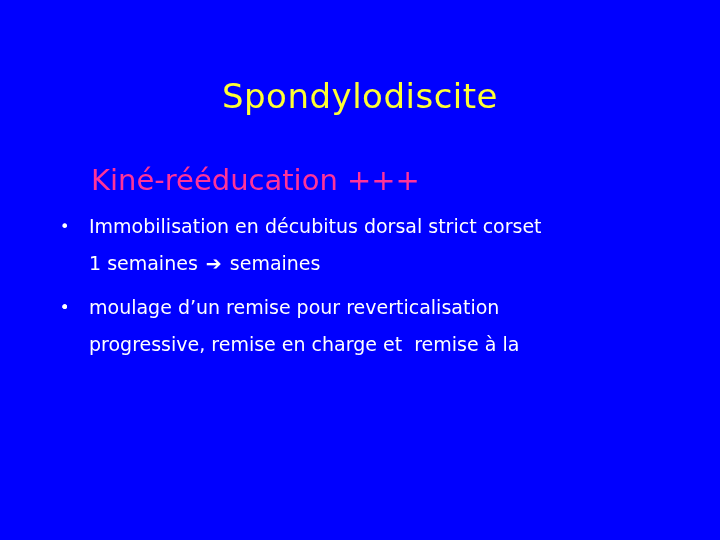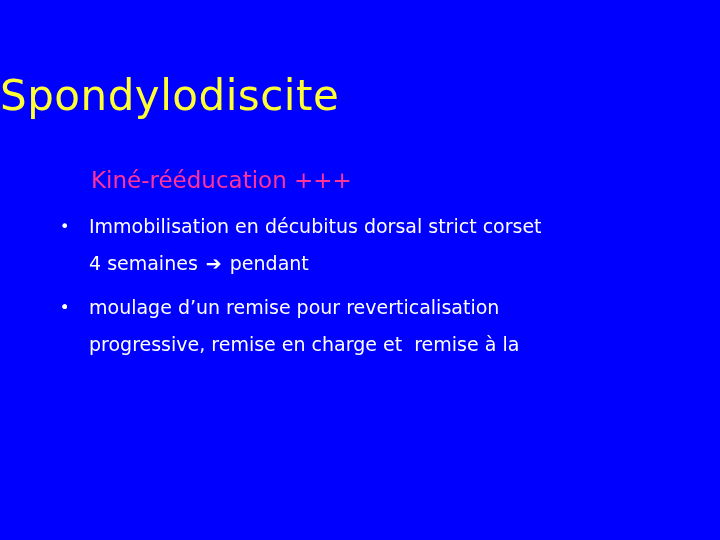--- a/index.html
+++ b/index.html
@@ -12,31 +12,32 @@
       background: #0000FF;
       position: relative;
       overflow: hidden;
       font-family: "DejaVu Sans", sans-serif;
     }
     .slide-title {
       position: absolute;
       left: 0;
       top: 68px;
       width: 720px;
+      text-align: center;
       color: #FFFF33;
-      font-size: 42px;
+      font-size: 34px;
       line-height: 56px;
       letter-spacing: 0.5px;
     }
     .subtitle {
       position: absolute;
       left: 91px;
       top: 162px;
       color: #FF3399;
-      font-size: 23px;
+      font-size: 29px;
       line-height: 36px;
     }
     .bullets {
       position: absolute;
       left: 56px;
       top: 208px;
       width: 620px;
       margin: 0;
       padding: 0;
       list-style: none;
@@ -66,23 +67,23 @@
 
 <div class="slide">
   <div class="slide-title">Spondylodiscite</div>
 
   <div class="subtitle">Kiné-rééducation +++</div>
 
   <ul class="bullets">
     <li class="bullet-item">
       <span class="bullet-dot">•</span>
       <span>Immobilisation en décubitus dorsal strict corset</span><br>
-      <span>4 semaines</span>
+      <span>1 semaines</span>
       <span class="arrow-icon">➔</span>
-      <span>pendant</span>
+      <span>semaines</span>
     </li>
     <li class="bullet-item">
       <span class="bullet-dot">•</span>
     </li>
     <li class="bullet-item">
       <span class="bullet-dot">•</span>
       <span>moulage d’un remise pour reverticalisation</span><br>
       <span style="white-space: pre; margin-top: 16px;">progressive, remise en charge et  remise à la</span><br>
     </li>
   </ul>

